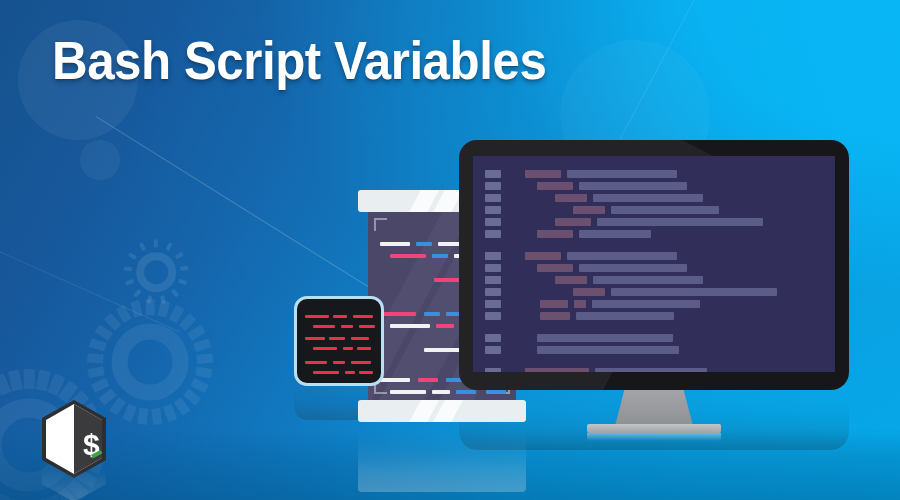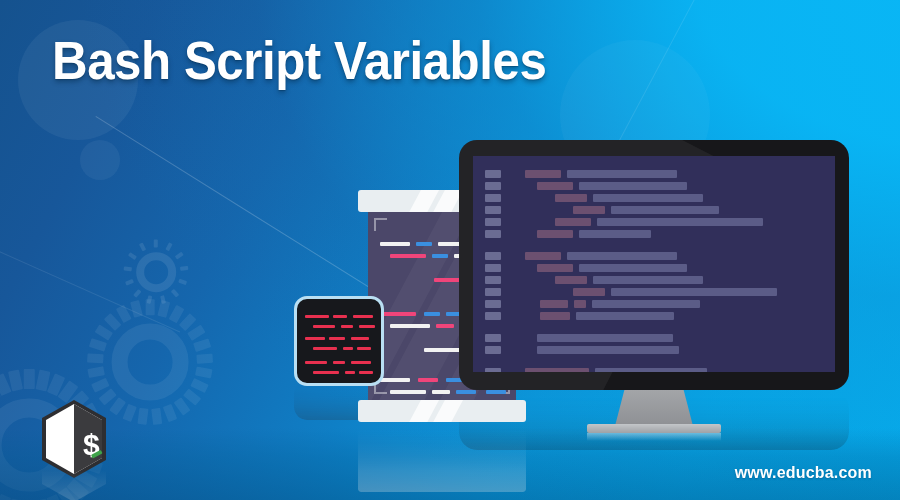--- a/index.html
+++ b/index.html
@@ -335,14 +335,13 @@
         <rect x="55" y="57" width="11" height="4" rx="1" fill="#3fa34a" transform="rotate(-28 55 57)"></rect>
       </g>
     </svg>
   </div>
   <div class="bash-refl">
     <svg viewBox="0 0 76 92" width="76" height="92">
       <path d="M38 2 L70 20 L70 62 L38 80 L6 62 L6 20 Z" fill="#e9eef1"></path>
     </svg>
   </div>
 
-  <div class="watermark">www.educba.com</div>
 </div>
 
 </body></html>

